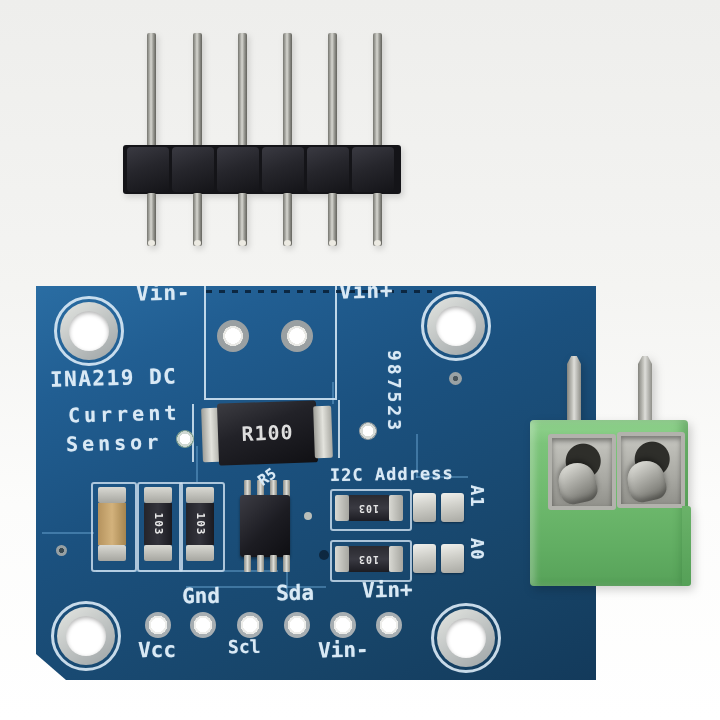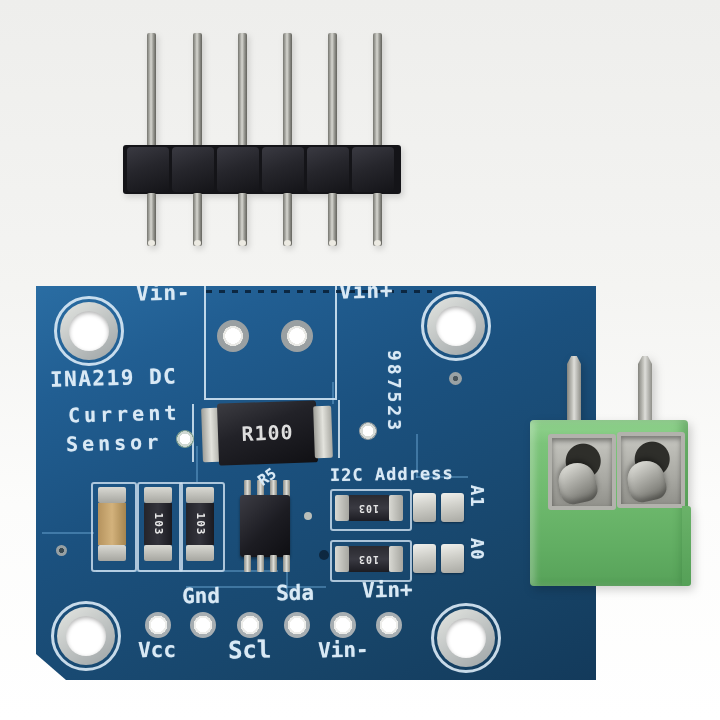--- a/index.html
+++ b/index.html
@@ -249,21 +249,21 @@
     <div class="pin-hole" style="left:201px;top:326px"></div>
     <div class="pin-hole" style="left:248px;top:326px"></div>
     <div class="pin-hole" style="left:294px;top:326px"></div>
     <div class="pin-hole" style="left:340px;top:326px"></div>
 
     <div class="silk abs" style="left:146px;top:298px;font-size:21px;transform:rotate(-1deg)">Gnd</div>
     <div class="silk abs" style="left:240px;top:295px;font-size:21px;transform:rotate(-1deg)">Sda</div>
     <div class="silk abs" style="left:326px;top:292px;font-size:21px;transform:rotate(-1deg)">Vin+</div>
 
     <div class="silk abs" style="left:102px;top:352px;font-size:21px;transform:rotate(-1deg)">Vcc</div>
-    <div class="silk abs" style="left:192px;top:350px;font-size:24px;transform:rotate(-1deg)">Scl</div>
+    <div class="silk abs" style="left:192px;top:350px;font-size:18px;transform:rotate(-1deg)">Scl</div>
     <div class="silk abs" style="left:282px;top:352px;font-size:21px;transform:rotate(-1deg)">Vin-</div>
   </div>
 
   <div class="terminal">
     <div class="t-pin" style="left:39px"></div>
     <div class="t-pin" style="left:110px"></div>
     <div class="t-body">
       <div class="t-open" style="left:18px;top:14px">
         <div class="t-clamp"></div>
       </div>

